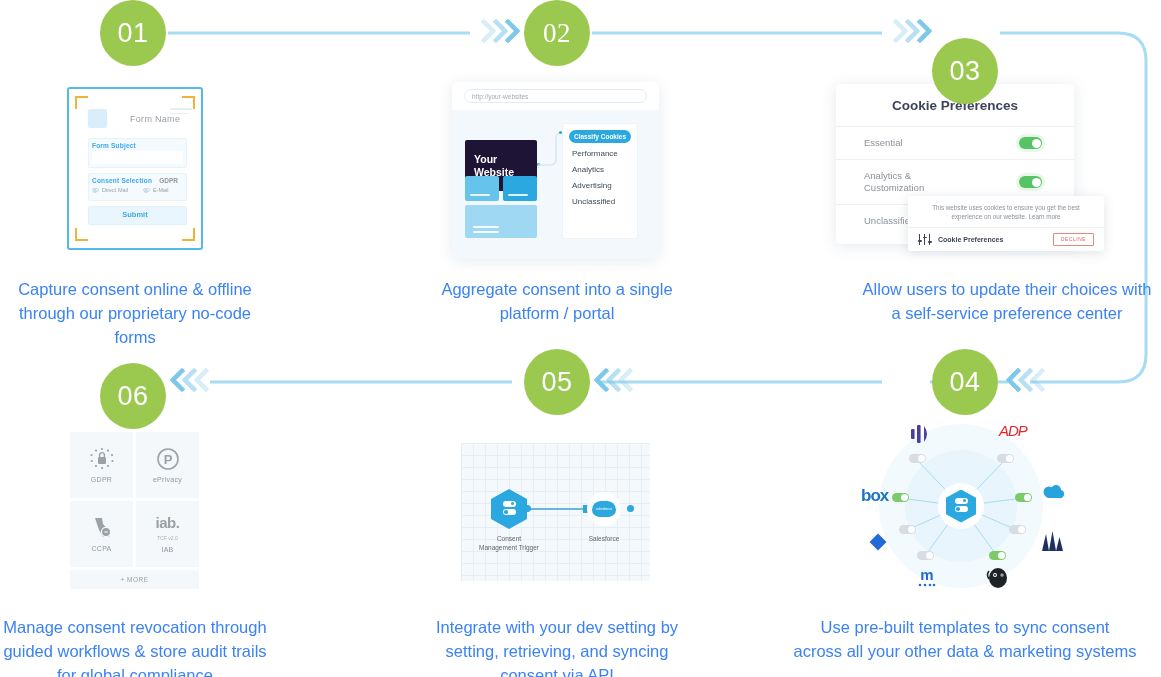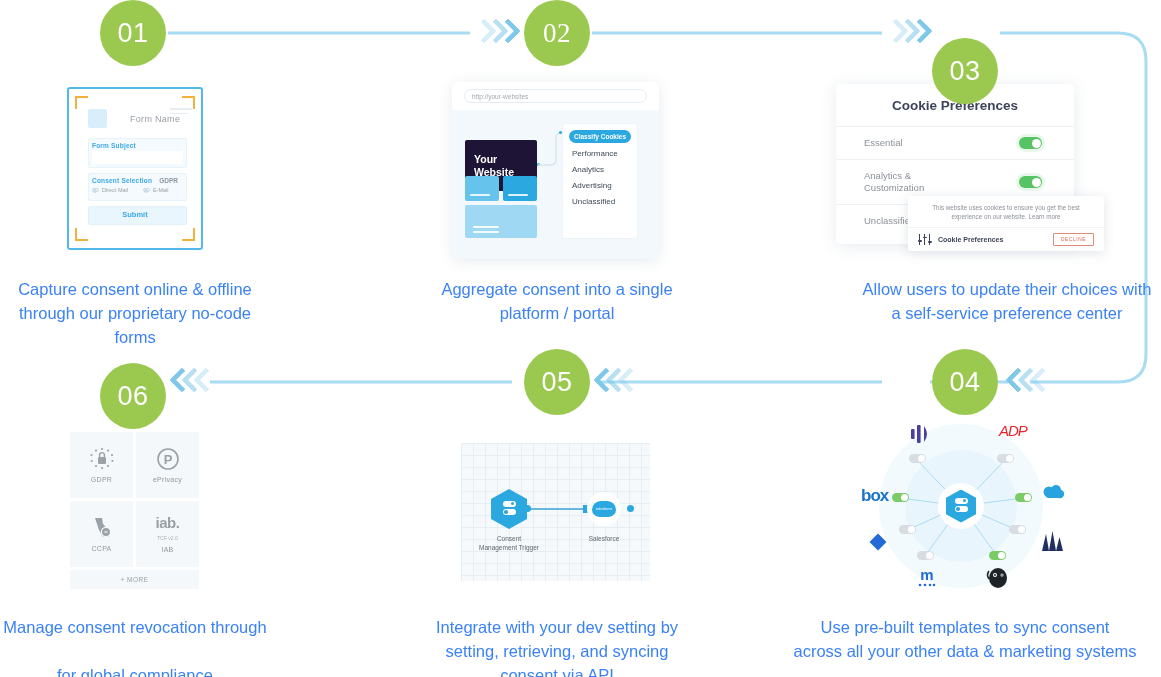--- a/index.html
+++ b/index.html
@@ -590,21 +590,21 @@
   <div class="caption" style="left:409px; top:277px; width:296px;">
     <span>Aggregate consent into a single</span><br>
     <span>platform / portal</span>
   </div>
   <div class="caption" style="left:842px; top:277px; width:330px;">
     <span>Allow users to update their choices with</span><br>
     <span>a self-service preference center</span>
   </div>
   <div class="caption" style="left:0px; top:615px; width:270px;">
     <span>Manage consent revocation through</span><br>
-    <br>
+    <span>guided workflows &amp; store audit trails</span><br>
     <span>for global compliance</span>
   </div>
   <div class="caption" style="left:409px; top:615px; width:296px;">
     <span>Integrate with your dev setting by</span><br>
     <span>setting, retrieving, and syncing</span><br>
     <span>consent via API</span>
   </div>
   <div class="caption" style="left:790px; top:615px; width:350px;">
     <span>Use pre-built templates to sync consent</span><br>
     <span>across all your other data &amp; marketing systems</span>

